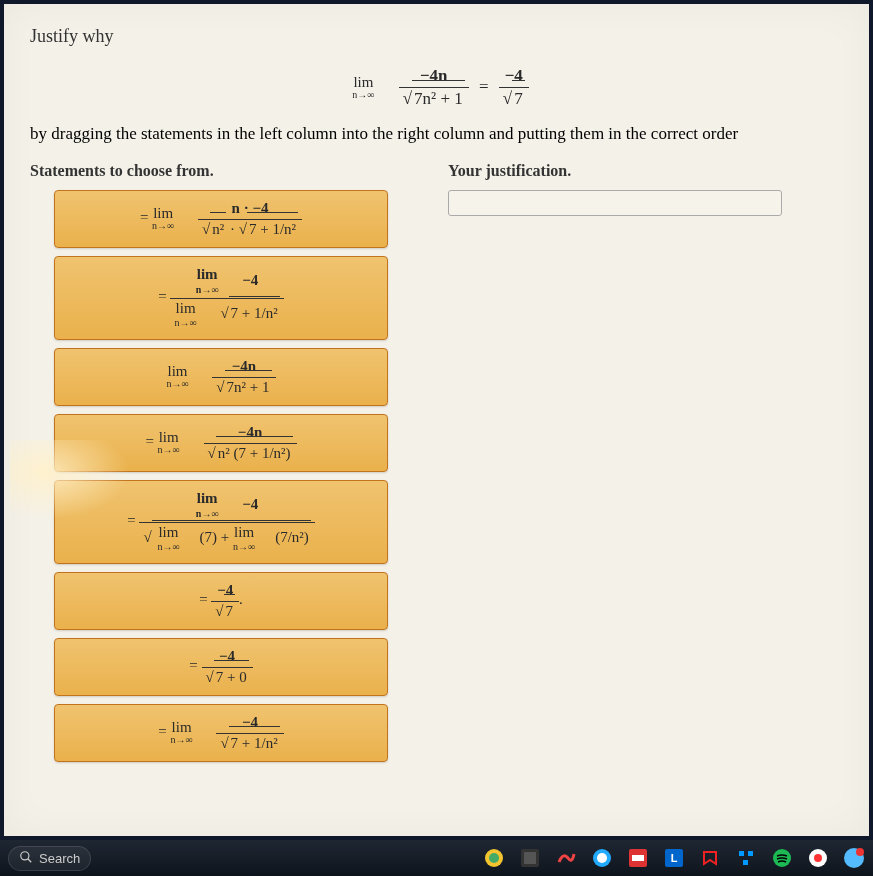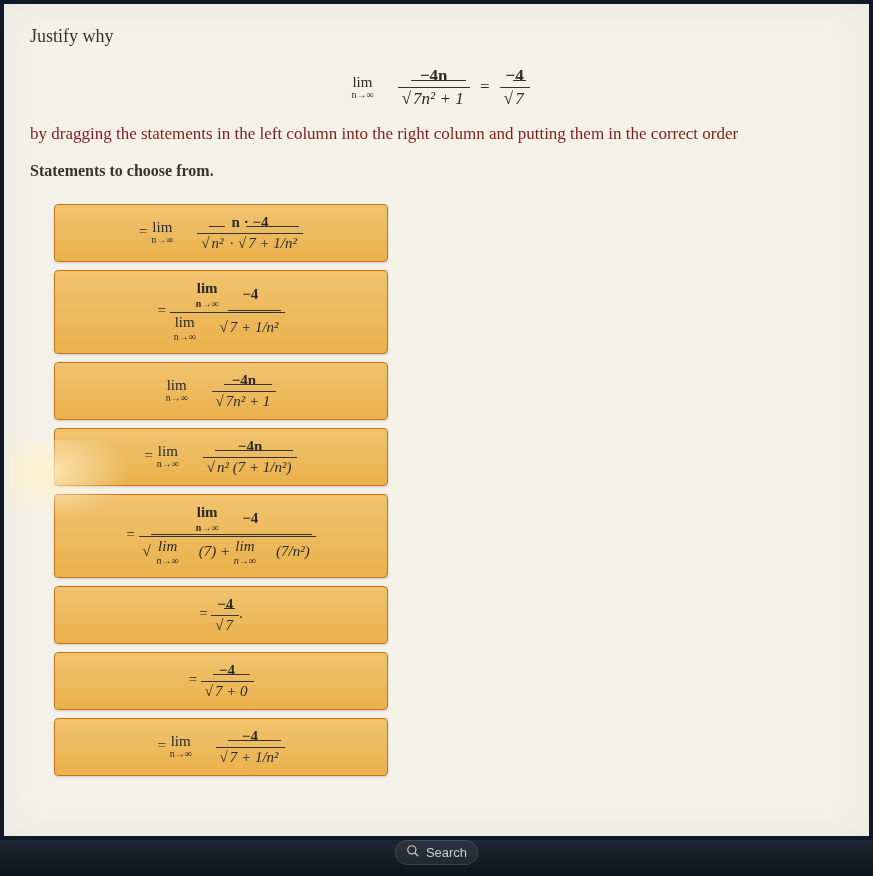--- a/index.html
+++ b/index.html
@@ -26,33 +26,33 @@
     margin-bottom: 18px;
   }
   .main-equation {
     text-align: center;
     font-size: 17px;
     margin: 6px 0 14px 0;
     font-family: 'Times New Roman', serif;
   }
   .instruction {
     font-size: 17px;
-    color: #7f1d1d;
+    color: #000000;
     margin-bottom: 18px;
   }
   .columns {
     display: flex;
     gap: 38px;
   }
   .left-col { width: 380px; }
   .right-col { flex: 1; }
   .col-title {
     font-weight: bold;
     font-size: 16px;
-    margin-bottom: 24px;
+    margin-bottom: 10px;
     color: #333;
   }
   .statement {
     background: linear-gradient(#f0c36f, #eab14c);
     border: 1px solid #c4731d;
     border-radius: 4px;
     margin: 0 0 8px 24px;
     padding: 8px 8px;
     text-align: center;
     font-family: 'Times New Roman', serif;
@@ -85,34 +85,33 @@
   .lim {
     display: inline-block;
     vertical-align: middle;
     text-align: center;
     margin-right: 20px;
   }
   .lim .top { display:block; font-size: 15px; }
   .lim .bot { display:block; font-size: 10px; position: relative; top:-2px;}
   .sqrt { white-space: nowrap; }
   .sqrt::before { content: "√"; }
-  .sqrt .rad { border-top: 1px solid #333; padding: 8px 2px; font-style: italic; }
+  .sqrt .rad { border-top: 1px solid #333; padding: 8px 2px; }
   .eq { margin: 0 6px; }
 
   
   .taskbar {
     position: absolute;
     left: 0; right: 0; bottom: 0;
     height: 36px;
     background: linear-gradient(#1f2733, #0e141c);
     display: flex;
     align-items: center;
     padding: 0 8px;
     gap: 12px;
-    flex-direction: column;
   }
   .search-box {
     display: flex;
     align-items: center;
     background: rgba(255,255,255,0.06);
     border-radius: 16px;
     padding: 3px 10px;
     color: #ccc;
     font-family: Arial, sans-serif;
     font-size: 13px;
@@ -252,20 +251,24 @@
           <span class="lim"><span class="top">lim</span><span class="bot">n→∞</span></span>
           <span class="frac">
             <span class="num">−4</span>
             <span class="den"><span class="sqrt"><span class="rad">7 + 1/n²</span></span></span>
           </span>
         </span>
       </div>
 
     </div>
 
+    <div class="right-col">
+      <div class="col-title">Your justification.</div>
+      <div class="dropzone"></div>
+    </div>
   </div>
 </div>
 
 <div class="glare"></div>
 
 <div class="taskbar">
   <div class="search-box">
     <span>
       <svg width="14" height="14" viewBox="0 0 24 24" fill="none" stroke="#ccc" stroke-width="2">
           <circle cx="10" cy="10" r="7"></circle>

